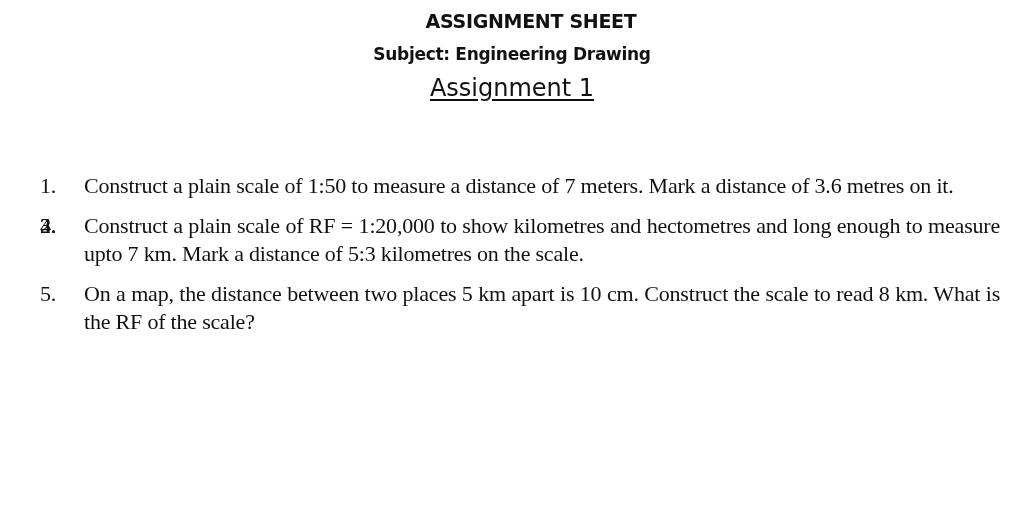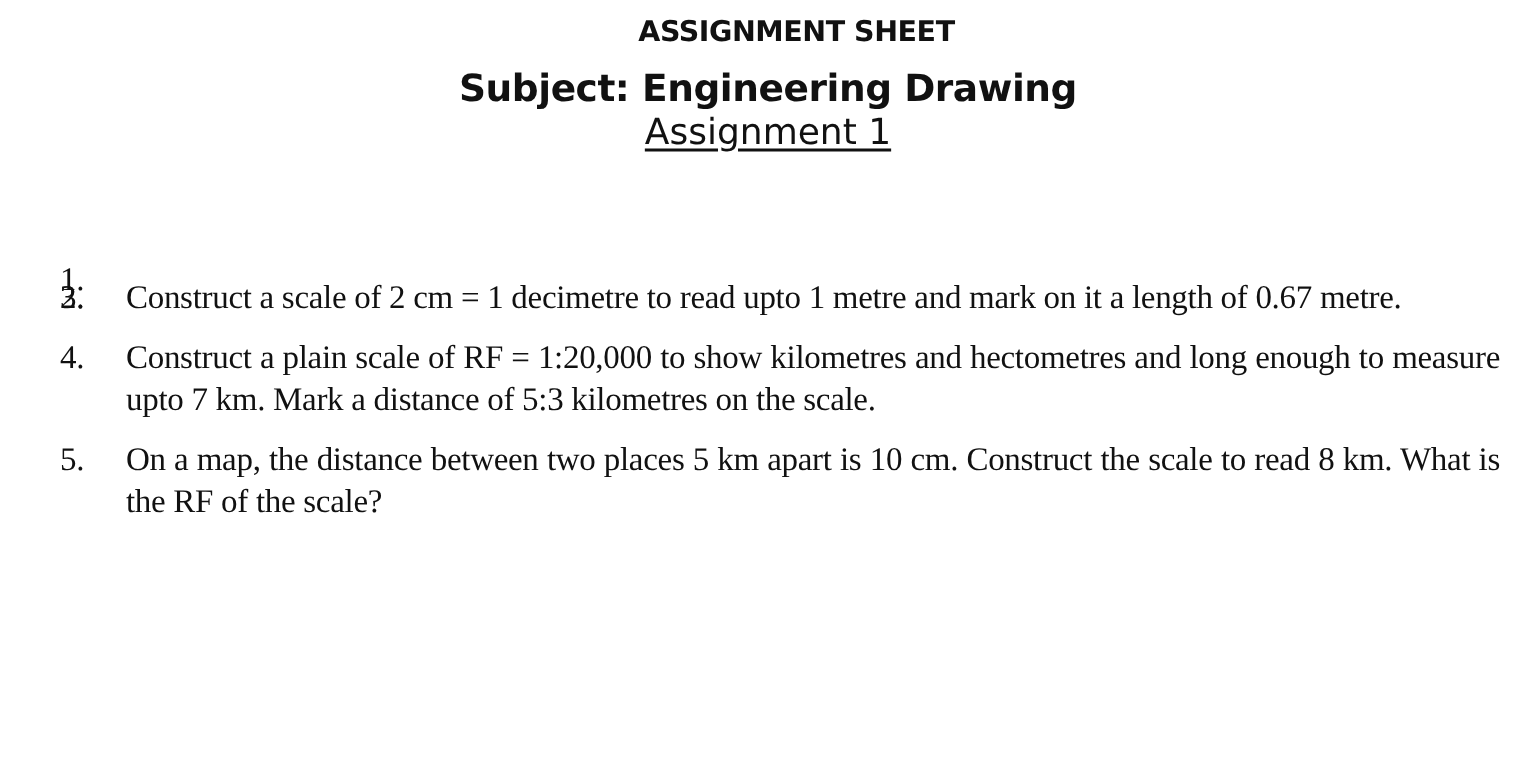--- a/index.html
+++ b/index.html
@@ -1,45 +1,45 @@
 <!DOCTYPE html>
 <html><head>
 <meta charset="utf-8">
 <style>
   html, body { margin: 0; padding: 0; background: #ffffff; }
   body { width: 1024px; height: 517px; position: relative; overflow: hidden; color: #111; }
   .header { position: absolute; left: 0; top: 0; width: 1024px; text-align: center;
     font-family: "DejaVu Sans", sans-serif; }
   .h-title { position: absolute; left: 0; width: 100%; top: 10px; font-size: 19px; font-weight: bold; letter-spacing: -0.3px; padding-left: 19px; }
-  .h-subject { position: absolute; left: 0; width: 100%; top: 44px; font-size: 25px; font-weight: bold; letter-spacing: -0.3px; }
+  .h-subject { position: absolute; left: 0; width: 100%; top: 44px; font-size: 17px; font-weight: bold; letter-spacing: -0.3px; }
   .h-assign { position: absolute; left: 0; width: 100%; top: 74px; font-size: 24px; text-decoration: underline; text-underline-offset: 3px; }
   .list { position: absolute; left: 40px; top: 172px; width: 960px; margin: 0; padding: 0; list-style: none;
     font-family: "Liberation Serif", serif; font-size: 22px; line-height: 28px; }
   .item { position: relative; padding-left: 44px; margin-bottom: 12px; text-align: justify; letter-spacing: -0.2px; }
   .num { position: absolute; left: 0; top: 0; }
 </style>
 </head>
 <body>
 
 <div class="header">
   <div class="h-title">ASSIGNMENT SHEET</div>
   <div class="h-subject">Subject: Engineering Drawing</div>
   <div class="h-assign">Assignment 1</div>
 </div>
 
 <ol class="list">
   <li class="item">
     <span class="num">1.</span>
+    <span>Construct a plain scale of 1:50 to measure a distance of 7 meters. Mark a distance of 3.6 metres on it.</span>
   </li>
   <li class="item">
     <span class="num">2.</span>
   </li>
   <li class="item">
     <span class="num">3.</span>
-    <span>Construct a scale of 2 cm = 1 decimetre to read upto 1 metre and mark on it a length of 0.67 metre.</span>
   </li>
   <li class="item">
     <span class="num">4.</span>
     <span>Construct a plain scale of RF = 1:20,000 to show kilometres and hectometres and long enough to measure upto 7 km. Mark a distance of 5:3 kilometres on the scale.</span>
   </li>
   <li class="item">
     <span class="num">5.</span>
     <span>On a map, the distance between two places 5 km apart is 10 cm. Construct the scale to read 8 km. What is the RF of the scale?</span>
   </li>
 </ol>

